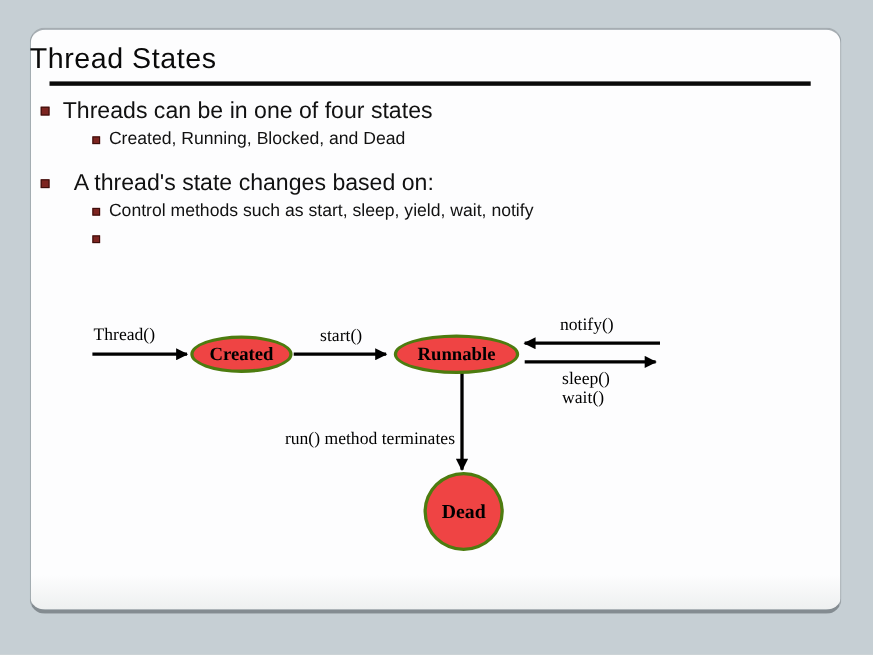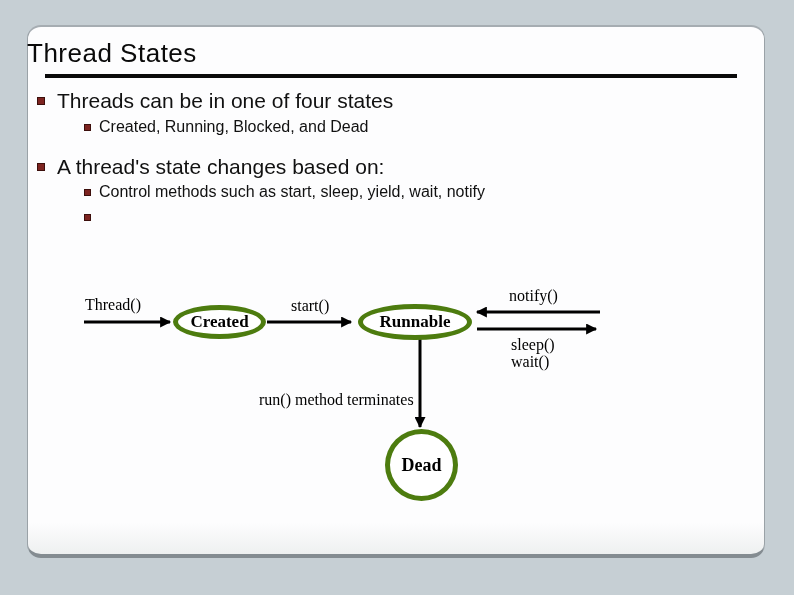--- a/index.html
+++ b/index.html
@@ -50,22 +50,22 @@
   
   .dlabel {
     position: absolute;
     font-family: "Liberation Serif", serif;
     font-size: 16px;
     color: #000;
     white-space: nowrap;
   }
   .state {
     position: absolute;
-    background: #ffffff;
-    border: 5px solid #4d7c0f;
+    background: #ef4444;
+    border: 3px solid #4d7c0f;
     border-radius: 50%;
     display: flex;
     align-items: center;
     justify-content: center;
     font-family: "Liberation Serif", serif;
     font-weight: bold;
     font-size: 17px;
     color: #000;
     box-sizing: border-box;
   }
@@ -80,21 +80,21 @@
   <div class="title">Thread States</div>
   <div class="rule"></div>
 
   <span class="marker" style="left:37px;top:97px;width:8px;height:8px"></span>
   <span class="btext lvl1" style="left:57px;top:89px">Threads can be in one of four states</span>
 
   <span class="marker" style="left:84px;top:124px;width:7px;height:7px"></span>
   <span class="btext lvl2" style="left:99px;top:118px">Created, Running, Blocked, and Dead</span>
 
   <span class="marker" style="left:37px;top:163px;width:8px;height:8px"></span>
-  <span class="btext lvl1" style="left:57px;top:155px">A thread's state changes based on:</span>
+  <span class="btext lvl1" style="left:67px;top:155px">A thread's state changes based on:</span>
 
   <span class="marker" style="left:84px;top:189px;width:7px;height:7px"></span>
   <span class="btext lvl2" style="left:99px;top:183px">Control methods such as start, sleep, yield, wait, notify</span>
 
   <span class="marker" style="left:84px;top:214px;width:7px;height:7px"></span>
 
   <svg id="arrow-layer" width="794" height="595">
     <defs>
       <marker id="ah" viewBox="0 0 10 10" refX="9" refY="5" markerWidth="12" markerHeight="11" markerUnits="userSpaceOnUse" orient="auto">
         <path d="M0 0 L10 5 L0 10 Z" fill="#000"></path>

